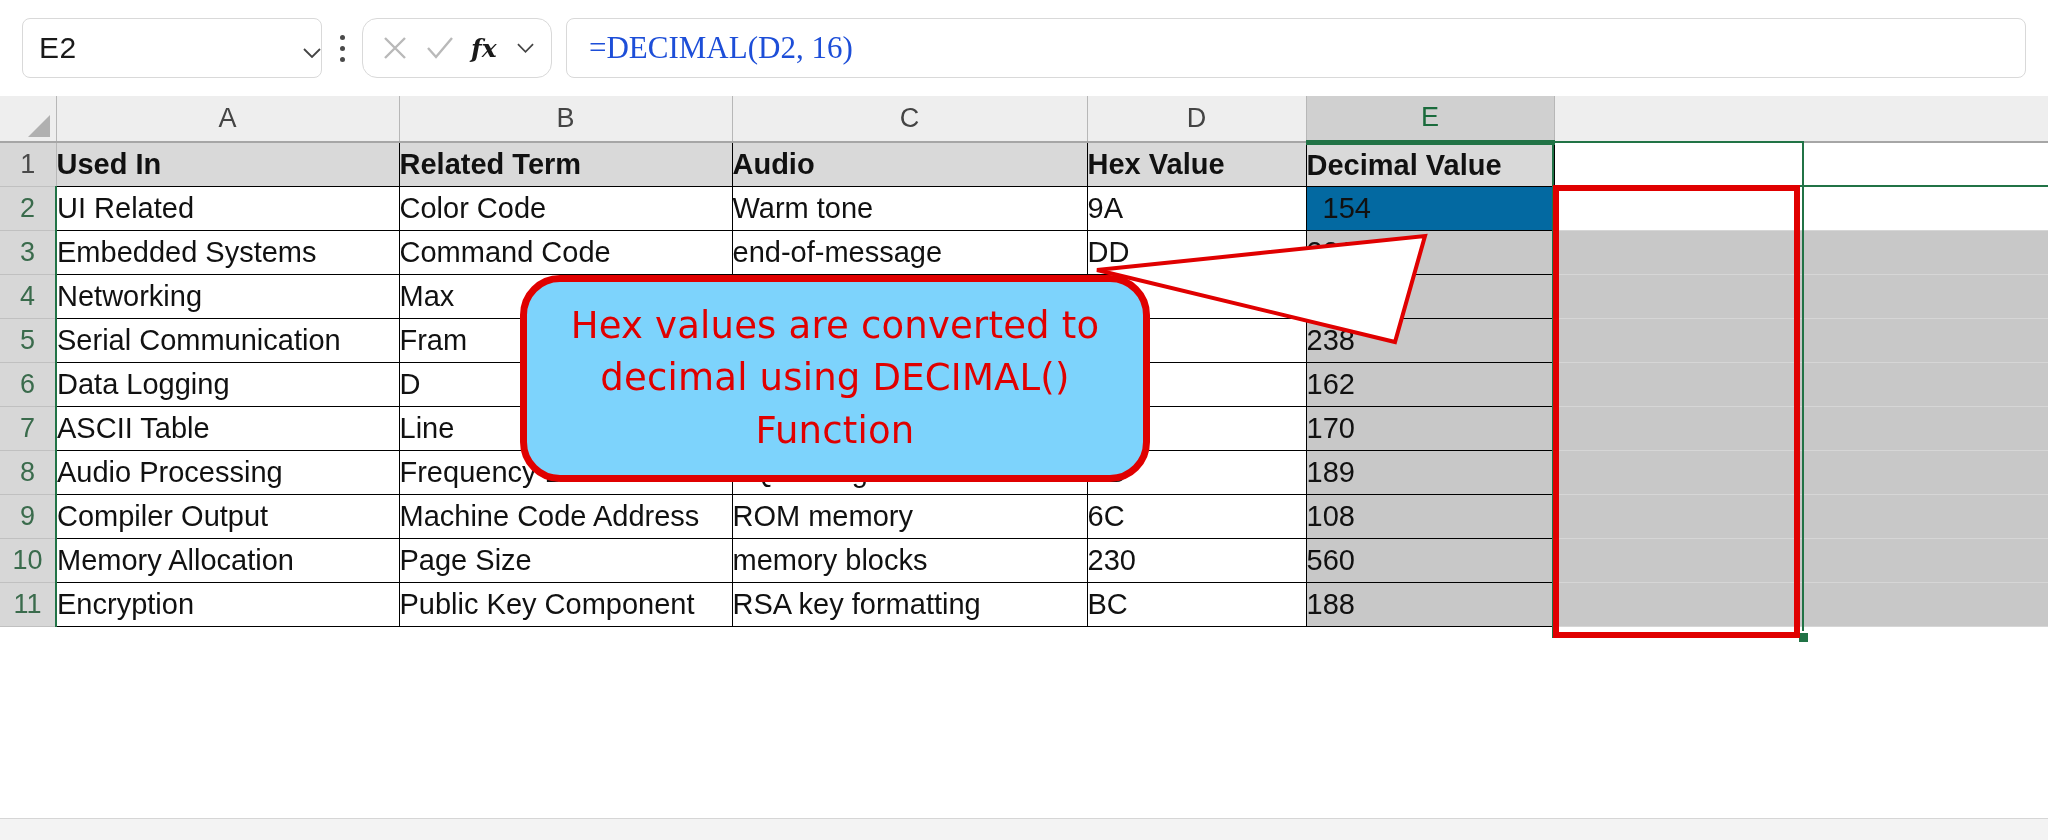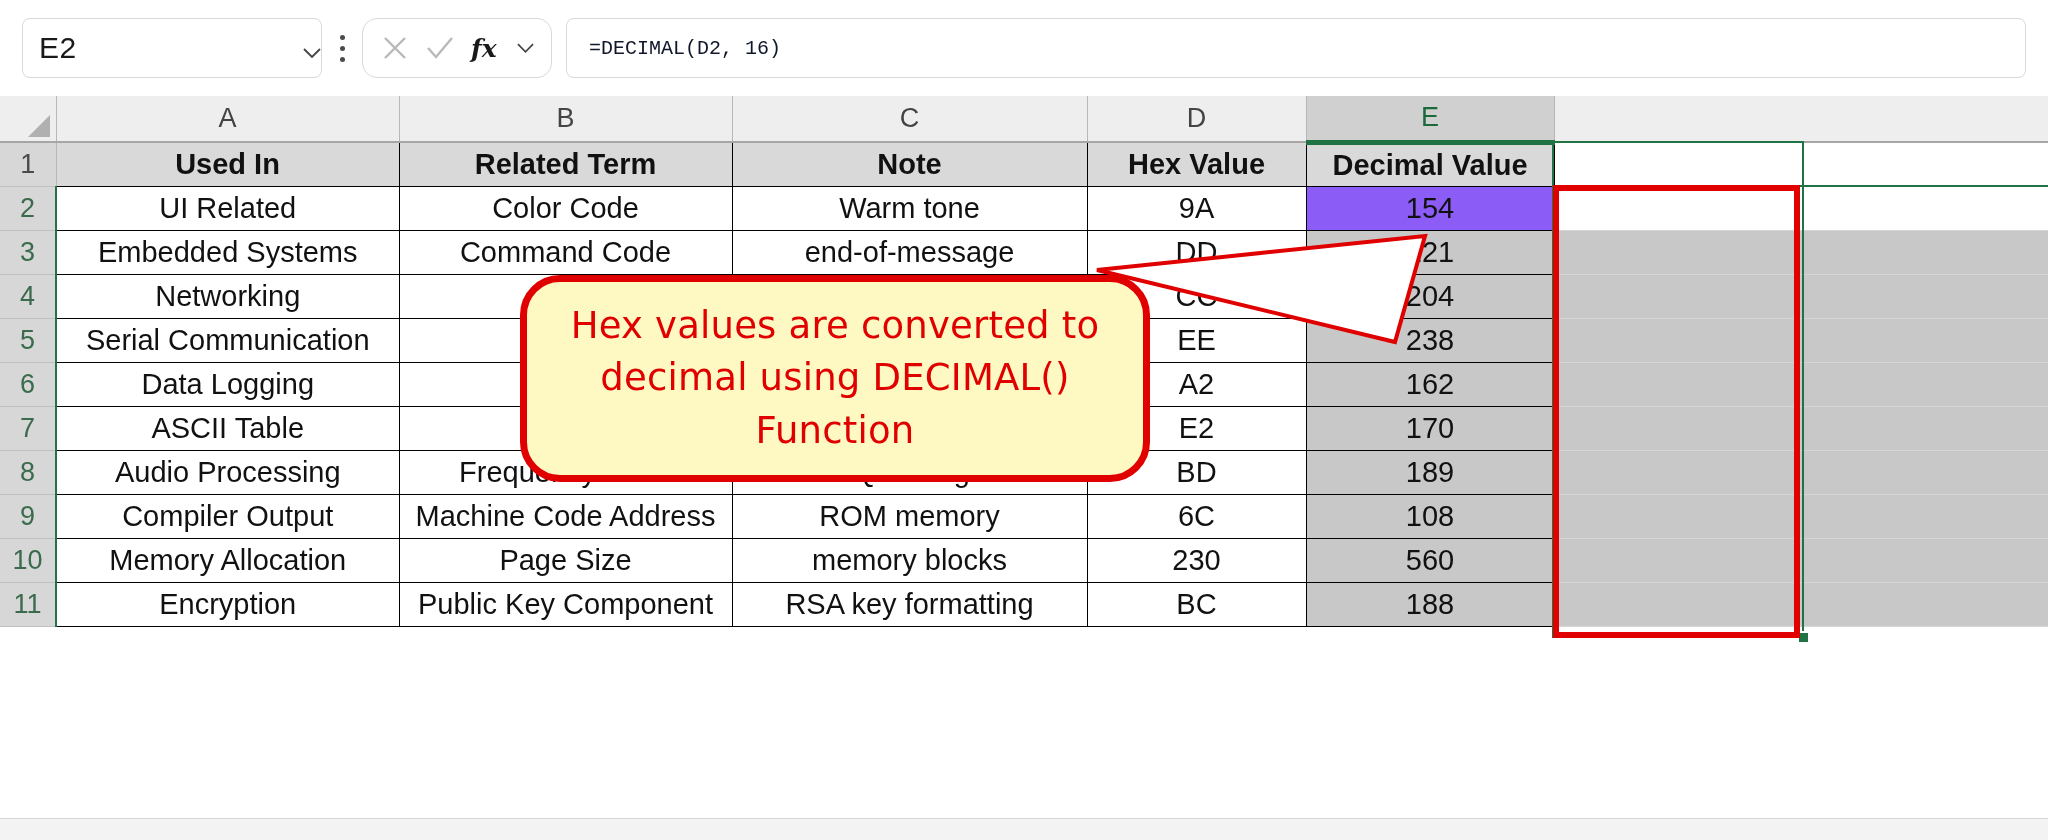--- a/index.html
+++ b/index.html
@@ -78,23 +78,23 @@
     height: 60px;
     margin-left: 14px;
     border: 1px solid #d9d9d9;
     border-radius: 8px;
     background: #ffffff;
     display: flex; align-items: center;
     padding: 0 22px;
     overflow: hidden;
   }
   .formula-text {
-    font-family: Liberation Mono, monospace;
-    font-size: 20px;
-    color: #0f172a;
+    font-family: Liberation Serif, serif;
+    font-size: 31px;
+    color: #1d4ed8;
     white-space: pre;
   }
 
   
   .grid-wrap {
     position: absolute;
     left: 0; top: 96px;
     width: 2048px; height: 744px;
     background: #ffffff;
   }
@@ -155,38 +155,39 @@
   .rowhead.plain {
     border-right: 1px solid #b7b7b7;
     color: #4a4a4a;
     background: #d7d7d7;
   }
 
   
   td.cell {
     height: 44px;
     border: 1px solid #000000;
-    text-align: center;
+    text-align: left;
     vertical-align: middle;
     font-size: 29px;
     color: #111111;
     background: #ffffff;
     white-space: nowrap;
     overflow: hidden;
   }
   td.cell.header {
     background: #d9d9d9;
     font-weight: bold;
     font-size: 29px;
   }
   td.cell.selected {
     background: #c8c8c8;
   }
   td.cell.active {
-    background: #8b5cf6;
+    background: #0369a1;
+    padding-left: 16px;
   }
   td.tail {
     border: none;
     border-right: 1px solid #d6d6d6;
     border-bottom: 1px solid #d6d6d6;
     background: #c8c8c8;
     height: 44px;
   }
   td.tail.hdr { background: #ffffff; border-bottom: 2px solid #217346;}
   td.tail.white { background:#ffffff; }
@@ -211,21 +212,21 @@
     border: 6px solid #e00000;
     pointer-events: none;
     background: transparent;
   }
 
   
   .callout {
     position: absolute;
     left: 520px; top: 275px;
     width: 630px; height: 207px;
-    background: #fef9c3;
+    background: #7dd3fc;
     border: 7px solid #e00000;
     border-radius: 40px;
     display: flex;
     align-items: center;
     justify-content: center;
     z-index: 40;
   }
   .callout-text {
     color: #e00000;
     font-size: 37px;
@@ -322,21 +323,21 @@
         <td class="colhead">C</td>
         <td class="colhead">D</td>
         <td class="colhead sel">E</td>
         <td class="colhead"></td>
       </tr>
 
       <tr>
         <td class="rowhead plain">1</td>
         <td class="cell header">Used In</td>
         <td class="cell header">Related Term</td>
-        <td class="cell header">Note</td>
+        <td class="cell header">Audio</td>
         <td class="cell header">Hex Value</td>
         <td class="cell header">Decimal Value</td>
         <td class="tail hdr"></td>
       </tr>
 
       <tr>
         <td class="rowhead">2</td>
         <td class="cell">UI Related</td>
         <td class="cell">Color Code</td>
         <td class="cell">Warm tone</td>

